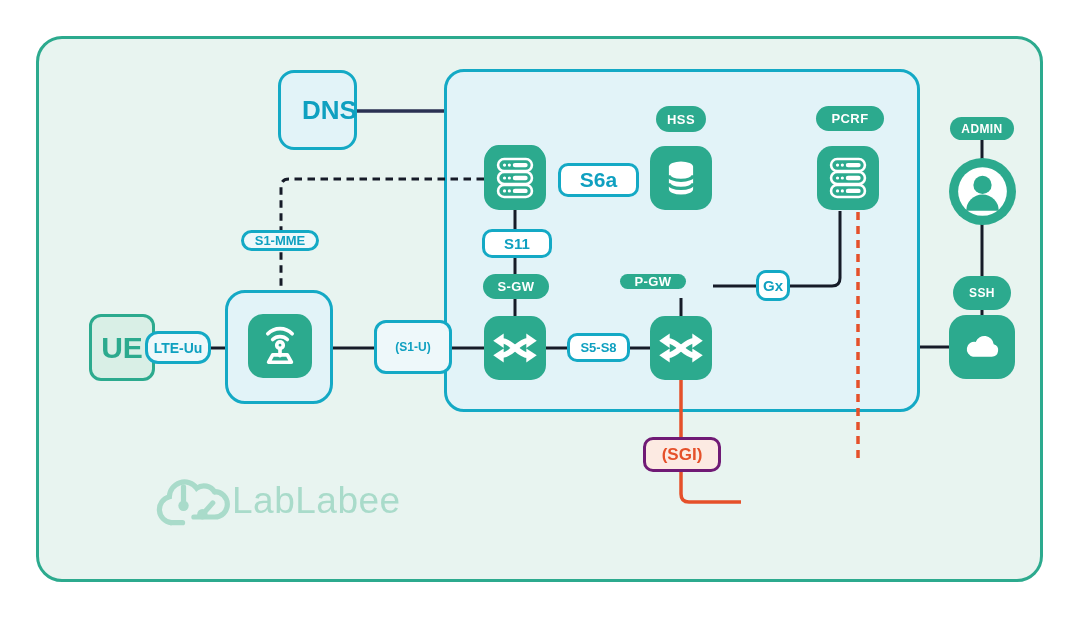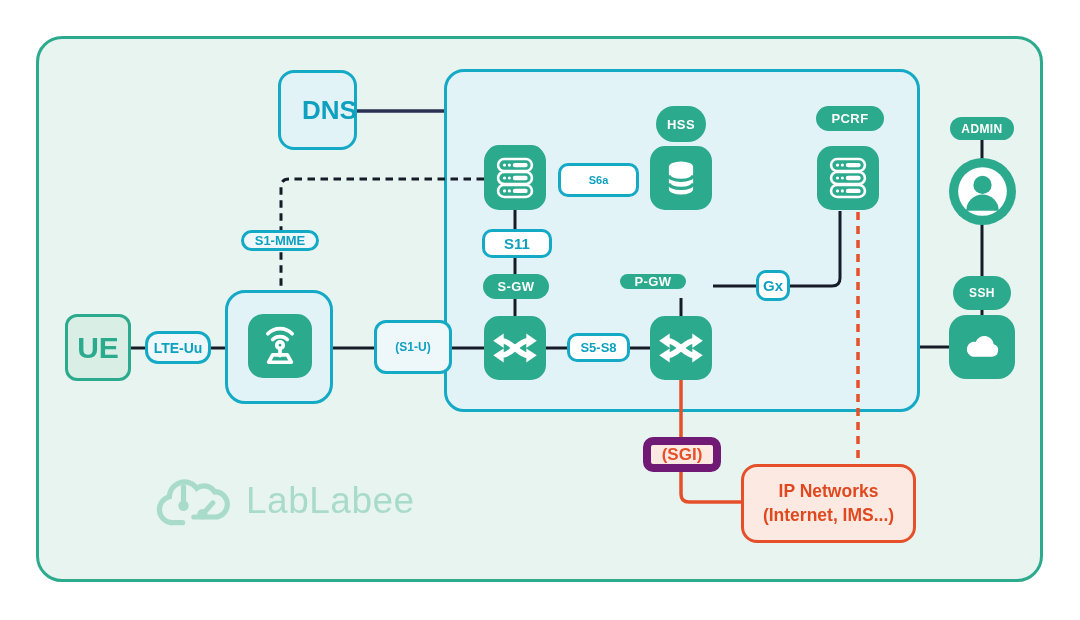--- a/index.html
+++ b/index.html
@@ -16,24 +16,24 @@
             font-weight:bold;color:#0fa0c0;padding-left:24px;}
   .pill{background:#2caa8e;color:#ffffff;border-radius:999px;display:flex;
         align-items:center;justify-content:center;font-weight:bold;
         font-size:13px;letter-spacing:.4px;}
   .tile{background:#2caa8e;border-radius:15px;display:flex;align-items:center;
         justify-content:center;}
   .iface{background:#ffffff;border:3px solid #14a9c5;border-radius:10px;
          color:#0fa0c0;display:flex;align-items:center;justify-content:center;
          font-weight:bold;}
   .iface.soft{background:#eef8fa;border-radius:12px;}
-  .iface.orange{background:#fceae2;border:8px solid #701a75;color:#e5502a;}
+  .iface.orange{background:#fceae2;border:3px solid #701a75;color:#e5502a;}
   .ue-box{background:#d9efe6;border:3px solid #2caa8e;border-radius:12px;
           color:#2caa8e;display:flex;align-items:center;justify-content:center;
-          font-weight:bold;font-size:30px;}
+          font-weight:bold;font-size:30px;margin-left:24px;}
   .ip-box{background:#fceae2;border:3px solid #e5502a;border-radius:16px;
           color:#e0491f;display:flex;flex-direction:column;align-items:center;
           justify-content:center;font-weight:bold;font-size:17.5px;line-height:1.35;}
   .logo-text{color:#a9dbca;font-size:37px;font-weight:500;letter-spacing:.5px;}
 </style>
 </head>
 <body>
 
 <div class="stage">
 
@@ -108,25 +108,25 @@
           <circle cx="24" cy="48" r="2"></circle>
       </g>
       <g stroke="#ffffff" stroke-width="5.5" stroke-linecap="round">
         <path d="M31,16 H44"></path>
           <path d="M31,32 H44"></path>
           <path d="M31,48 H44"></path>
       </g>
     </svg>
   </div>
 
-  <div class="abs iface" style="left:558px;top:163px;width:81px;height:34px;font-size:11px;">
+  <div class="abs iface" style="left:558px;top:163px;width:81px;height:34px;font-size:21px;">
     <span>S6a</span>
   </div>
 
-  <div class="abs pill" style="left:656px;top:106px;width:50px;height:36px;">
+  <div class="abs pill" style="left:656px;top:106px;width:50px;height:26px;">
     <span>HSS</span>
   </div>
   <div class="abs tile" style="left:650px;top:146px;width:62px;height:64px;">
     <svg width="50" height="52" viewBox="0 0 62 64">
       <g fill="#ffffff">
         <ellipse cx="31" cy="18" rx="15" ry="6.5"></ellipse>
         <path d="M16,18 v28 a15,6.5 0 0 0 30,0 v-28 z"></path>
       </g>
       <g stroke="#2caa8e" stroke-width="4" fill="none">
         <path d="M16,28.5 a15,6.5 0 0 0 30,0"></path>
@@ -225,26 +225,22 @@
   </div>
   <div class="abs tile" style="left:949px;top:315px;width:66px;height:64px;border-radius:17px;">
     <svg width="48" height="48" viewBox="0 0 64 64">
       <path d="M20,45 h25 a8.5,8.5 0 0 0 2.6,-16.6 a12.5,12.5 0 0 0 -24,-3.2 A9.5,9.5 0 0 0 20,45 Z" fill="#ffffff"></path>
     </svg>
   </div>
 
   <div class="abs iface orange" style="left:643px;top:437px;width:78px;height:35px;font-size:17px;">
     <span>(SGI)</span>
   </div>
-  <div class="abs ip-box" style="left:741px;top:464px;width:175px;height:79px;">
-    <span>IP Networks</span>
-    <span>(Internet, IMS...)</span>
-  </div>
-
-  <div class="abs" style="left:152px;top:466px;width:300px;height:70px;display:flex;align-items:center;gap:14px;">
+
+  <div class="abs" style="left:152px;top:466px;width:300px;height:70px;display:flex;align-items:center;">
     <svg width="80" height="66" viewBox="0 0 84 70">
       <g stroke="#a9dbca" stroke-width="5.5" fill="none" stroke-linecap="round">
         <path d="M20,58 a14,14 0 0 1 -2,-27.5 a16,16 0 0 1 29,-9 a13,13 0 0 1 19,4"></path>
         <path d="M66,25 a13.5,13.5 0 0 1 0,27 h-22"></path>
         <path d="M20,58 h12"></path>
         <path d="M33,20 v15"></path>
         <path d="M56,46 l8,-9"></path>
       </g>
       <g fill="#a9dbca">
         <circle cx="33" cy="40" r="5.5"></circle>

